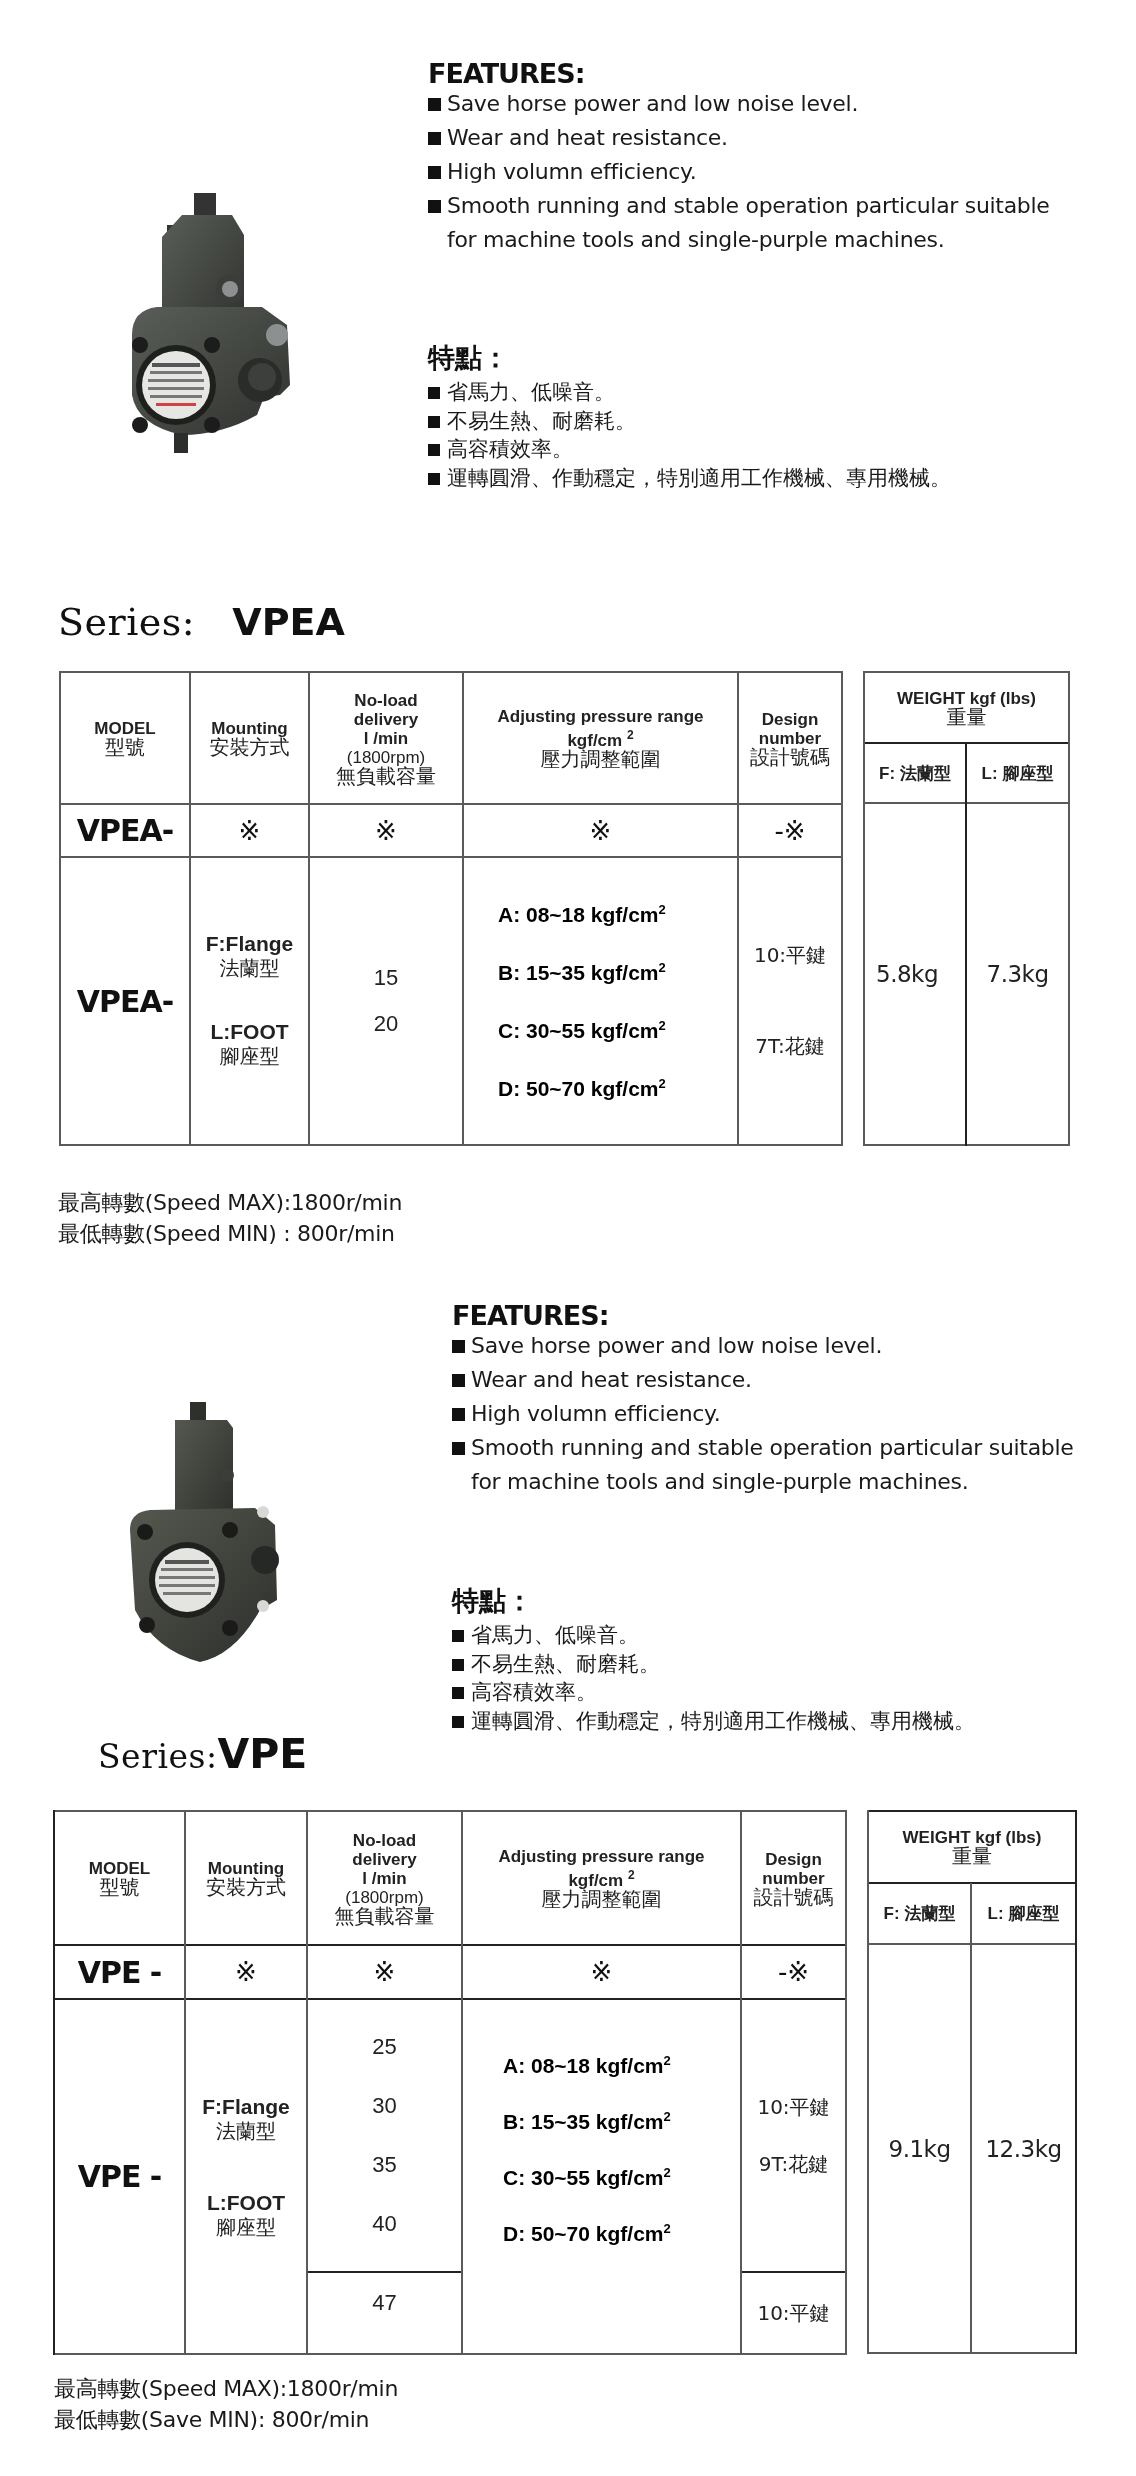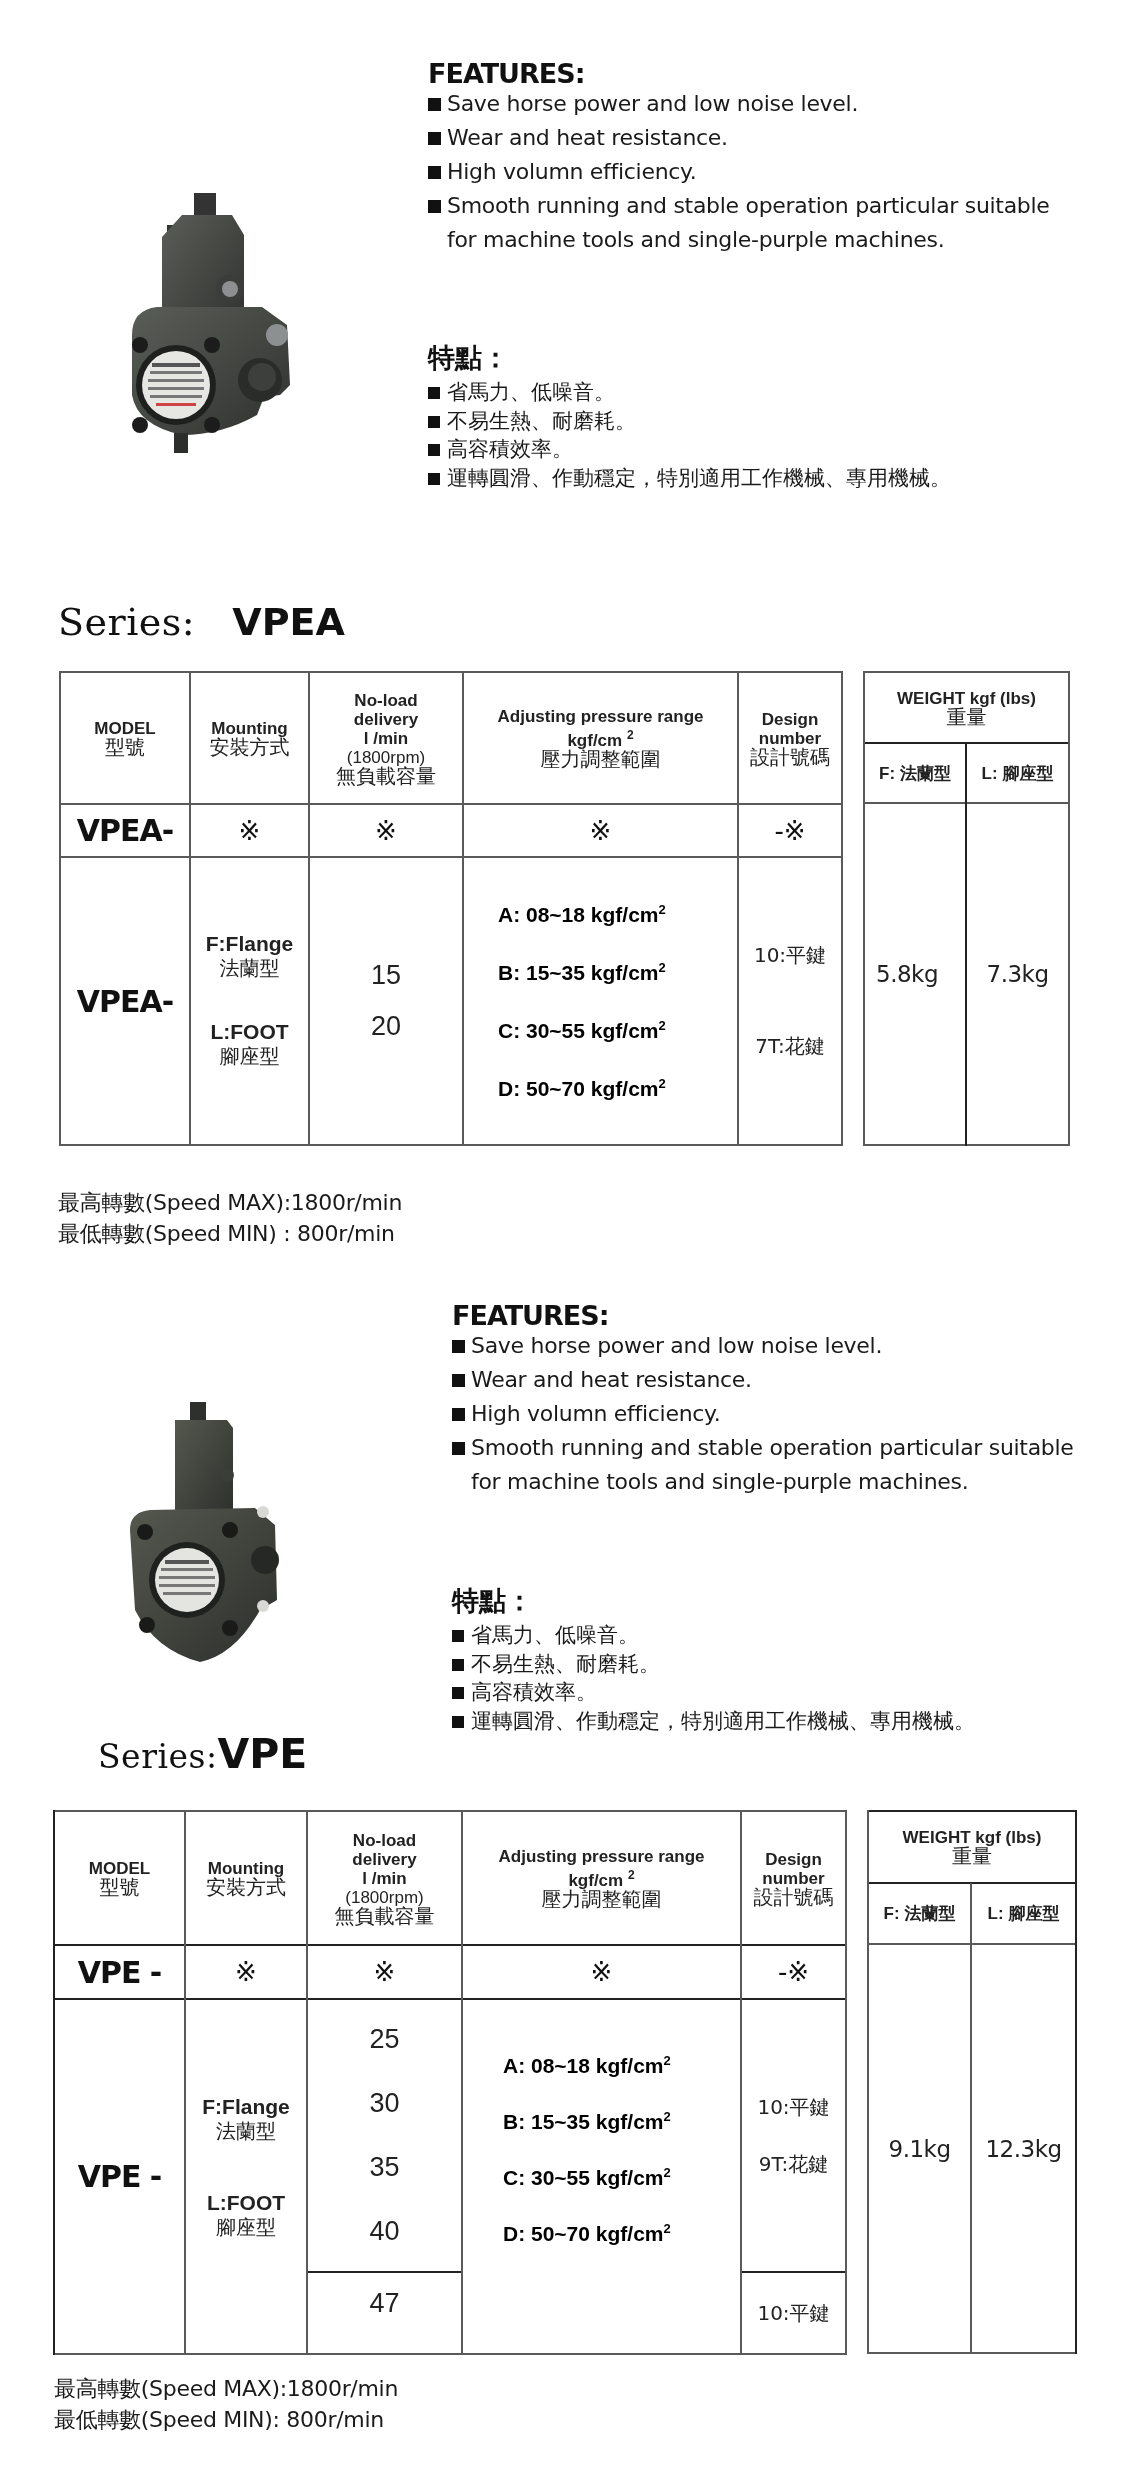--- a/index.html
+++ b/index.html
@@ -19,21 +19,21 @@
   .series .name { font-family:"DejaVu Sans", sans-serif; font-weight:bold; font-size:38px; }
   .pump { position:absolute; }
   .tbl-line { position:absolute; background:#5a5a5a; }
   .cell { position:absolute; display:flex; flex-direction:column; align-items:center; justify-content:center; text-align:center; }
   .hdr { font-family:"Liberation Sans", sans-serif; font-weight:bold; font-size:17px; line-height:19px; color:#222; }
   .hdr .zh { font-weight:normal; font-family:"DejaVu Sans", sans-serif; font-size:20px; }
   .model { font-family:"DejaVu Sans", sans-serif; font-weight:bold; font-size:30px; letter-spacing:-1px; color:#111; }
   .mark { font-family:"DejaVu Sans", sans-serif; font-size:26px; color:#111; }
   .mount { font-family:"Liberation Sans", sans-serif; font-weight:bold; font-size:21px; line-height:26px; color:#222; }
   .mount .zh { font-weight:normal; font-family:Liberation Mono, monospace; font-size:20px; }
-  .num { font-family:"Liberation Sans", sans-serif; font-size:27px; color:#222; }
+  .num { font-family:"Liberation Sans", sans-serif; font-size:22px; color:#222; }
   .press { font-family:"Liberation Sans", sans-serif; font-weight:bold; font-size:21px; color:#000000; white-space:nowrap; }
   .press sup { font-size:13px; }
   .design { font-family:"DejaVu Sans", sans-serif; font-size:20px; color:#222; white-space:nowrap; }
   .weight { font-family:"DejaVu Sans", sans-serif; font-size:23px; color:#222; letter-spacing:-0.5px; }
   .speed { font-family:"DejaVu Sans", sans-serif; font-size:22px; line-height:31px; color:#1a1a1a; white-space:nowrap; letter-spacing:-0.3px; }
 </style>
 </head>
 <body>
 
 <div class="pump" style="left:112px; top:185px; width:200px; height:285px;">
@@ -322,14 +322,14 @@
     <div class="zh">重量</div>
   </div>
   <div class="cell hdr" style="left:869px; top:1884px; width:101px; height:59px; white-space:nowrap;">F: 法蘭型</div>
   <div class="cell hdr" style="left:972px; top:1884px; width:103px; height:59px; white-space:nowrap;">L: 腳座型</div>
   <div class="cell weight" style="left:869px; top:1945px; width:101px; height:407px;">9.1kg</div>
   <div class="cell weight" style="left:972px; top:1945px; width:103px; height:407px;">12.3kg</div>
 </div>
 
 <div class="abs speed" style="left:54px; top:2373px;">
   <div>最高轉數(Speed MAX):1800r/min</div>
-  <div>最低轉數(Speed MIN): 800r/min</div>
+  <div>最低轉數(Save MIN): 800r/min</div>
 </div>
 
 </body></html>

